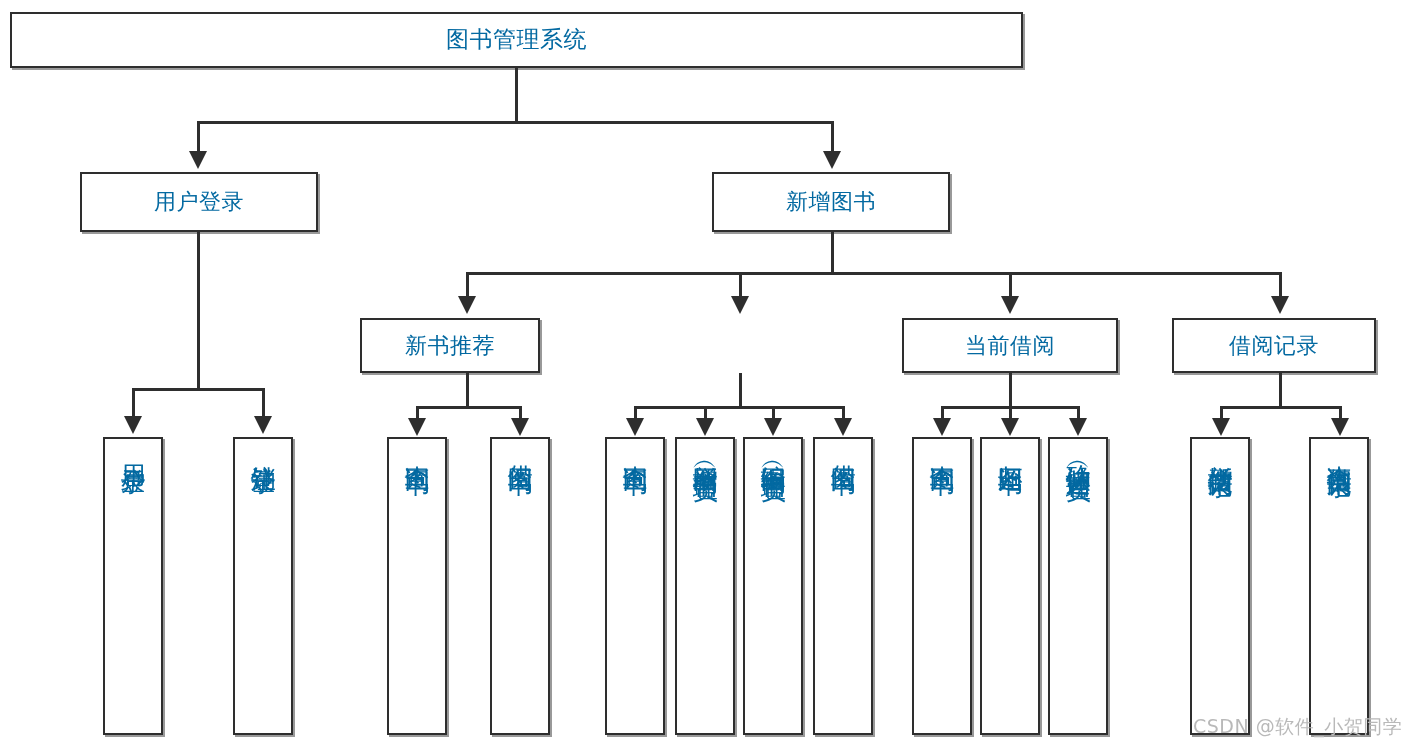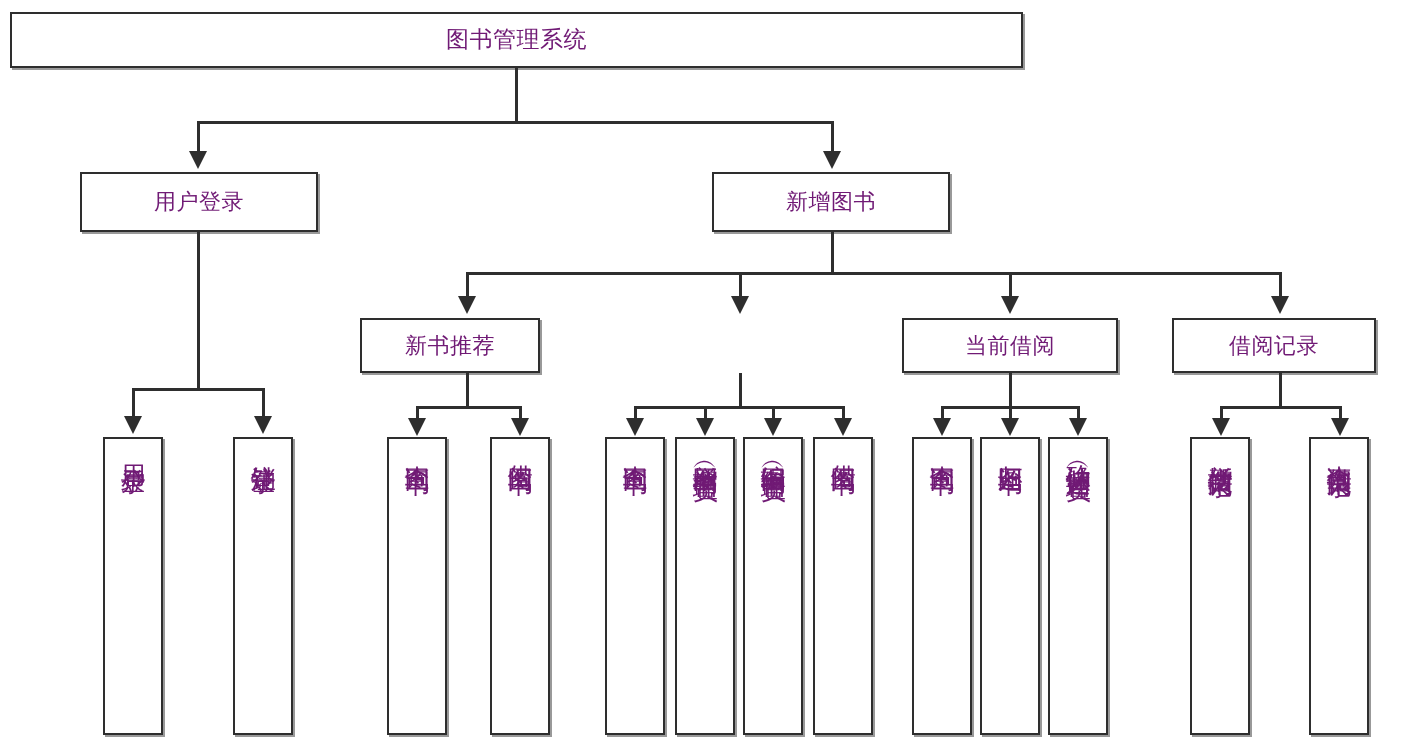--- a/index.html
+++ b/index.html
@@ -27,21 +27,21 @@
     justify-content: center;
     color: #262626;
   }
   .node.shadowed {
     box-shadow: 2px 2px 0 0 rgba(70,70,70,0.55);
   }
   .node-label {
     display: block;
     text-align: center;
     line-height: 1.18;
-    color: #701a75;
+    color: #0369a1;
     letter-spacing: 0.5px;
   }
   
   .h-node .node-label {
     font-size: 22px;
     white-space: nowrap;
   }
   .root-node .node-label {
     font-size: 23px;
   }
@@ -212,14 +212,15 @@
     <span class="node-label">确认归还（管理员）</span>
   </div>
 
   <div class="node v-node shadowed" style="left:1190px; top:437px; width:60px; height:298px;">
     <span class="node-label">新增借阅记录</span>
   </div>
   <div class="node v-node shadowed" style="left:1309px; top:437px; width:60px; height:298px;">
     <span class="node-label">查询借阅记录</span>
   </div>
 
+  <div class="watermark" style="left:1193px; top:714px;">CSDN @软件_小贺同学</div>
 
 </div>
 
 </body></html>

